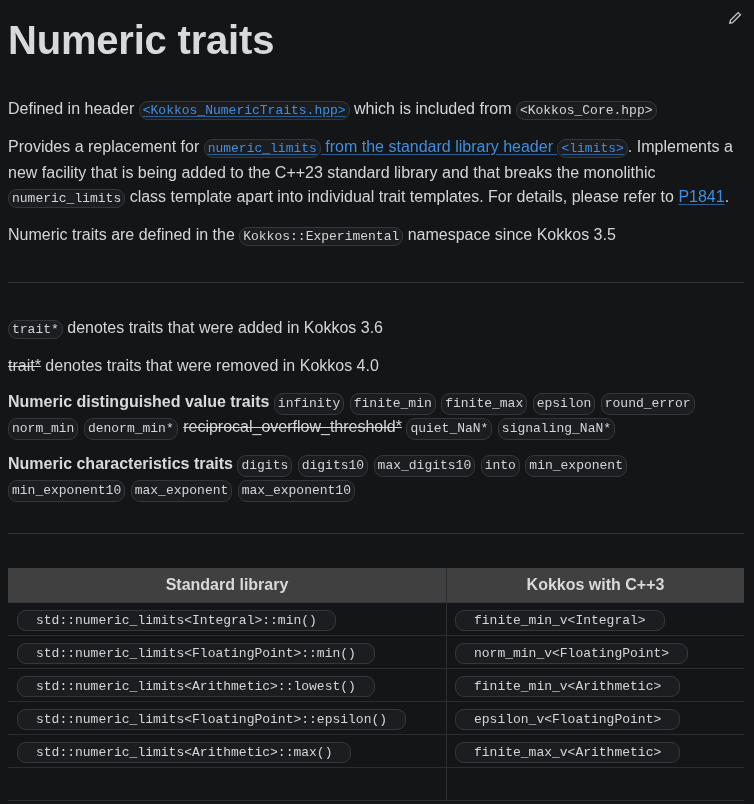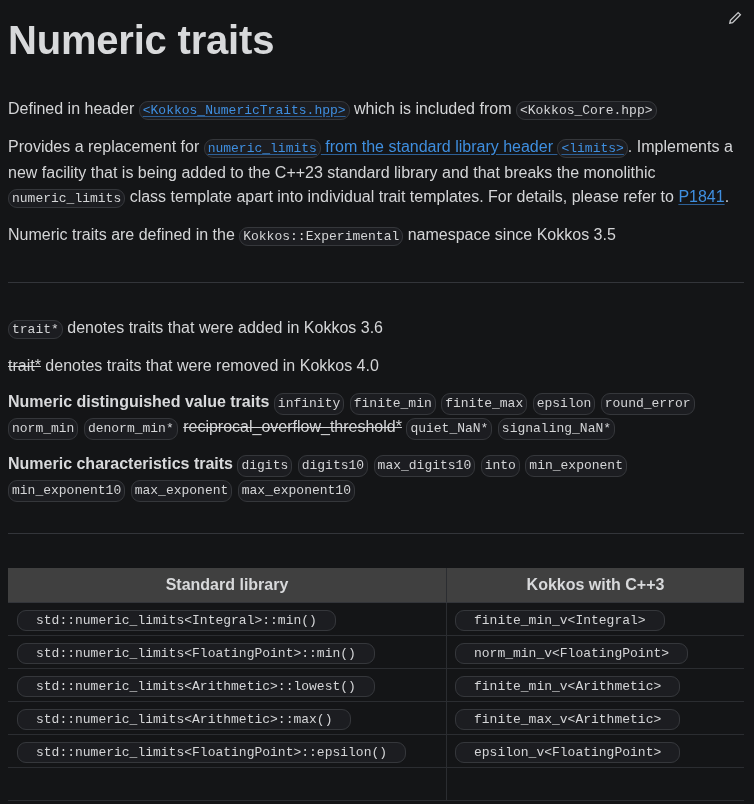--- a/index.html
+++ b/index.html
@@ -192,26 +192,26 @@
       </tr>
       <tr>
         <td class="c1"><code>std::numeric_limits&lt;FloatingPoint&gt;::min()</code></td>
         <td><code>norm_min_v&lt;FloatingPoint&gt;</code></td>
       </tr>
       <tr>
         <td class="c1"><code>std::numeric_limits&lt;Arithmetic&gt;::lowest()</code></td>
         <td><code>finite_min_v&lt;Arithmetic&gt;</code></td>
       </tr>
       <tr>
+        <td class="c1"><code>std::numeric_limits&lt;FloatingPoint&gt;::epsilon()</code></td>
+        <td><code>epsilon_v&lt;FloatingPoint&gt;</code></td>
+      </tr>
+      <tr>
         <td class="c1"><code>std::numeric_limits&lt;Arithmetic&gt;::max()</code></td>
         <td><code>finite_max_v&lt;Arithmetic&gt;</code></td>
-      </tr>
-      <tr>
-        <td class="c1"><code>std::numeric_limits&lt;FloatingPoint&gt;::epsilon()</code></td>
-        <td><code>epsilon_v&lt;FloatingPoint&gt;</code></td>
       </tr>
       <tr>
         <td class="c1"></td>
         <td></td>
       </tr>
     </tbody>
   </table>
 </div>
 
 </body></html>

